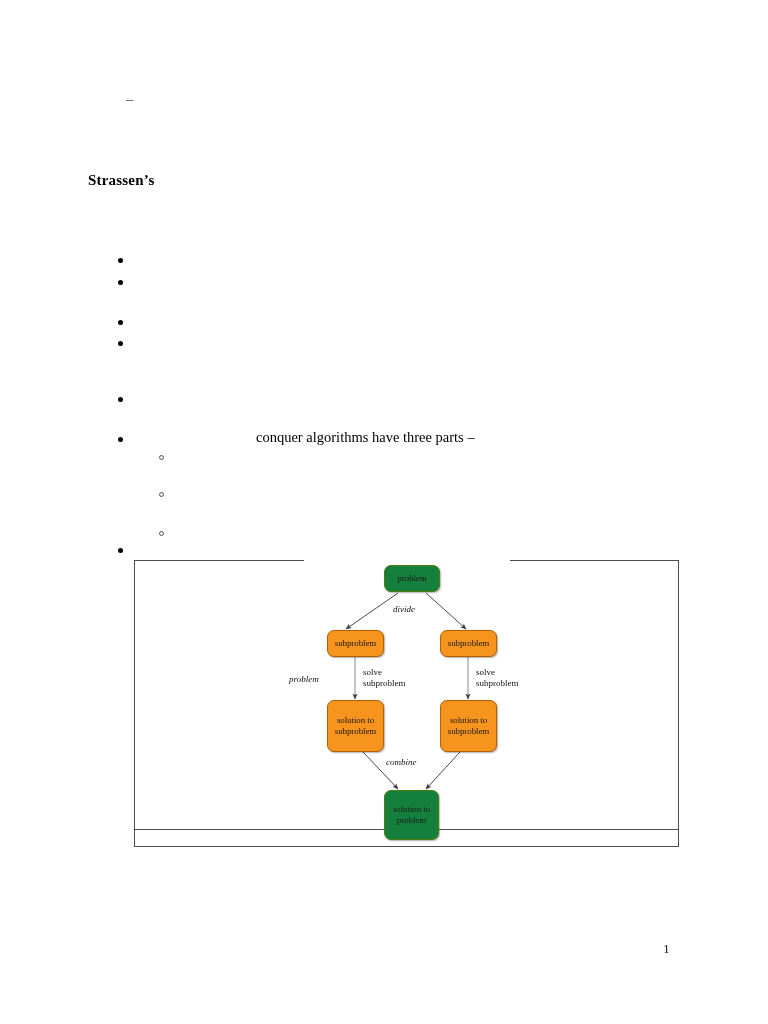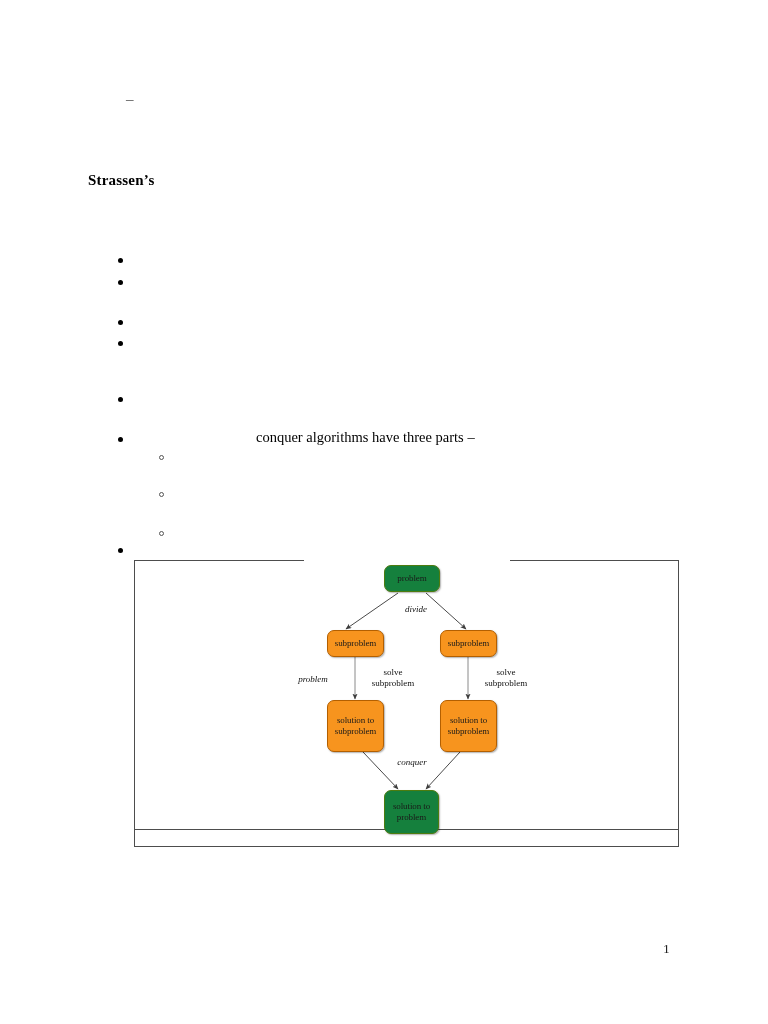--- a/index.html
+++ b/index.html
@@ -133,21 +133,21 @@
     border: 1px solid #b35f00;
     box-shadow: 1px 1px 1.5px rgba(0,0,0,.30);
   }
 
   .edge-label {
     position: absolute;
     font-family: "Liberation Serif", "DejaVu Serif", serif;
     font-size: 9px;
     line-height: 11px;
     color: #111111;
-    text-align: center;
+    text-align: left;
     white-space: pre-line;
   }
   .edge-label.italic { font-style: italic; }
 
   .diagram svg {
     position: absolute;
     left: 0;
     top: 0;
     width: 545px;
     height: 269px;
@@ -219,33 +219,33 @@
       <div class="node node-orange" style="left:192px; top:70px;  width:57px; height:27px;">subproblem</div>
 
       <div class="node node-orange" style="left:305px; top:70px;  width:57px; height:27px;">subproblem</div>
 
       <div class="node node-orange" style="left:192px; top:140px; width:57px; height:52px;">solution to
 subproblem</div>
 
       <div class="node node-orange" style="left:305px; top:140px; width:57px; height:52px;">solution to
 subproblem</div>
 
-      <div class="node node-green" style="left:249px; top:230px; width:55px; height:44px;">solution to
+      <div class="node node-green" style="left:249px; top:230px; width:55px; height:50px;">solution to
 problem</div>
 
       <div class="edge-label italic" style="left:258px; top:44px; width:46px;">divide</div>
 
       <div class="edge-label italic" style="left:154px; top:114px; width:48px;">problem</div>
 
       <div class="edge-label" style="left:228px; top:107px; width:60px;">solve
 subproblem</div>
 
       <div class="edge-label" style="left:341px; top:107px; width:60px;">solve
 subproblem</div>
 
-      <div class="edge-label italic" style="left:251px; top:197px; width:52px;">conquer</div>
+      <div class="edge-label italic" style="left:251px; top:197px; width:52px;">combine</div>
 
     </div>
   </div>
 
   <div class="page-number">1</div>
 
 </div>
 
 </body></html>

